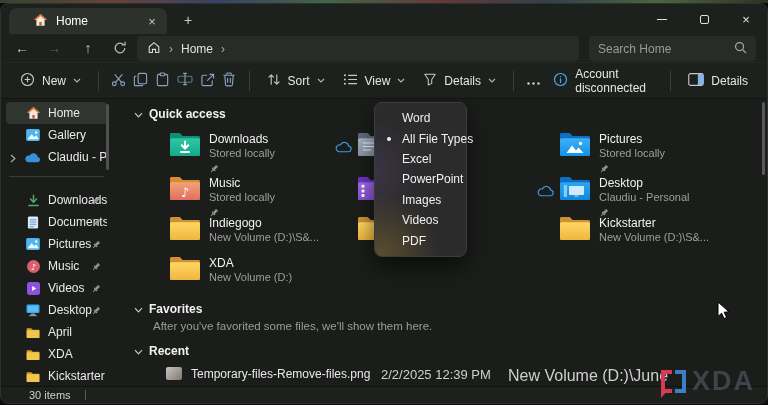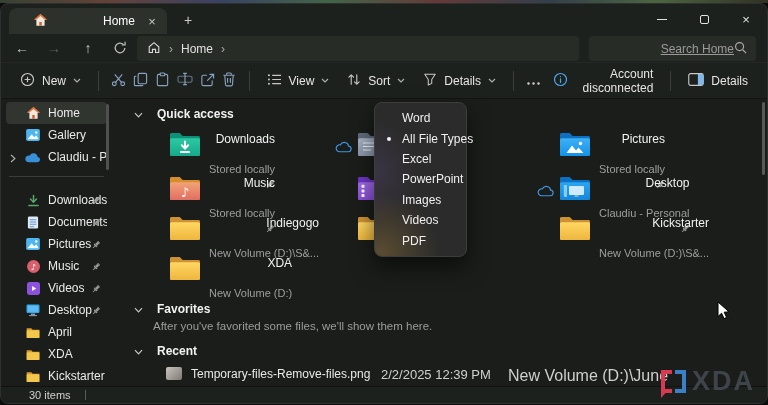--- a/index.html
+++ b/index.html
@@ -1,21 +1,21 @@
 <!DOCTYPE html>
 <html><head>
 <meta charset="utf-8">
 <style>
   * { margin:0; padding:0; box-sizing:border-box; }
   html,body { width:768px; height:405px; background:#0b0b0b; overflow:hidden;
               font-family:"Liberation Sans", sans-serif; }
   .wallpaper-strip { position:absolute; top:0; left:0; right:0; height:3px; opacity:.8;
     background:linear-gradient(90deg,#41503c,#7c4f44,#44507c,#4f7c55,#7c4444,#3c4c5c,#5c7c4c,#3a3a2a); }
   .window { position:absolute; left:0; top:3px; right:0; height:401px; background:#1d211d;
-            border-radius:8px; overflow:hidden; color:#f0f0f0; font-size:12px; border:1px solid #303030;text-align:right; }
+            border-radius:8px; overflow:hidden; color:#f0f0f0; font-size:12px; border:1px solid #303030; }
 
   
   .titlebar { position:absolute; top:0; left:0; right:0; height:30px; }
   .tab { position:absolute; left:8px; top:4px; width:158px; height:26px; background:#2c312b;
          border-radius:8px 8px 0 0; display:flex; align-items:center; padding:0 6px 0 24px; gap:8px; }
   .tab-label { flex:1; color:#fff; font-size:12px; white-space:nowrap; overflow:hidden; }
   .tab-close { width:18px; height:18px; display:flex; align-items:center; justify-content:center;
                color:#c6c6c6; font-size:13px; border-radius:3px; }
   .newtab { position:absolute; left:178px; top:7px; width:18px; height:18px; color:#cccccc;
             font-size:14px; display:flex; align-items:center; justify-content:center; }
@@ -27,21 +27,21 @@
 
   
   .navbar { position:absolute; top:30px; left:0; right:0; height:28px; }
   .navbtn { position:absolute; top:2px; width:26px; height:24px; display:flex; align-items:center;
             justify-content:center; font-size:14px; color:#c4c4c4; border-radius:4px; }
   .navbtn.disabled { color:#5c5c5c; }
   .breadcrumb { position:absolute; left:136px; top:2px; width:442px; height:25px; background:#282c27;
                 border-radius:4px; display:flex; align-items:center; padding:0 10px; gap:8px; color:#e2e2e2; }
   .crumb-chev { color:#a8a8a8; font-size:12px; }
   .search { position:absolute; left:588px; top:2px; width:167px; height:25px; background:#282c27;
-            border-radius:4px; display:flex; align-items:center; padding:0 9px; color:#9a9a9a;text-decoration:underline; }
+            border-radius:4px; display:flex; align-items:center; padding:0 9px; color:#9a9a9a; }
   .search-label { flex:1; font-size:12px; }
 
   
   .toolbar { position:absolute; top:58px; left:0; right:0; height:37px; display:flex; align-items:center;
              padding:0 10px; border-bottom:1px solid #141414; border-top:1px solid rgba(255,255,255,.03); }
   .tbtn { display:flex; align-items:center; gap:7px; padding:0 9px; height:28px; border-radius:4px; color:#e6e6e6; }
   .tico { width:31px; height:28px; display:flex; align-items:center; justify-content:center; border-radius:4px; }
   .tdiv { width:1px; height:20px; background:#3d3d3d; margin:0 8px; flex:none; }
   .tb-spacer { flex:1; }
   .chev { display:flex; align-items:center; }
@@ -55,30 +55,30 @@
             padding-left:19px; border-radius:4px; gap:7px; color:#eaeaea; }
   .sb-row.selected { background:#30352f; }
   .sb-chevron { position:absolute; left:4px; top:6px; }
   .sb-icon { width:16px; display:flex; justify-content:center; flex:none; }
   .sb-label { white-space:nowrap; overflow:hidden; font-size:12px; }
   .sb-pin { position:absolute; right:6px; top:6px; }
   .sb-divider { height:1px; background:#3b3b3b; margin:8px 10px 12px 8px; }
   .sb-scroll { position:absolute; right:5px; top:5px; width:3px; height:66px; background:#505050; border-radius:2px; }
 
   .content { position:absolute; left:113px; top:0; right:0; bottom:0; }
-  .sec-header { position:absolute; left:20px; display:flex; align-items:center; gap:14px;
+  .sec-header { position:absolute; left:20px; display:flex; align-items:center; gap:6px;
                 font-weight:bold; color:#f2f2f2; font-size:12px; }
   .fav-empty { position:absolute; left:39px; top:221px; color:#9c9c9c; font-size:11.5px; }
 
   .qa-item { position:absolute; width:185px; height:40px; }
   .qa-icon { position:absolute; left:0; top:0; }
   .qa-cloud { position:absolute; left:-22px; top:9px; }
   .qa-text { position:absolute; left:40px; top:1px; }
   .qa-name { font-size:12px; color:#f2f2f2; line-height:13px; white-space:nowrap; }
-  .qa-sub  { font-size:11px; color:#9e9e9e; line-height:13px; margin-top:17px; white-space:nowrap; }
+  .qa-sub  { font-size:11px; color:#9e9e9e; line-height:13px; margin-top:1px; white-space:nowrap; }
   .qa-pin  { margin-top:3px; height:10px; }
 
   .recent-row { position:absolute; left:0; right:0; top:266px; height:18px; }
   .r-thumb { position:absolute; left:52px; top:2px; width:16px; height:13px; border-radius:2px;
              background:linear-gradient(135deg,#c9c4bc,#7e7a74); }
   .r-name { position:absolute; left:77px; top:2px; color:#e8e8e8; font-size:12px; }
   .r-date { position:absolute; left:267px; top:2px; color:#cfcfcf; font-size:13px; }
   .r-loc  { position:absolute; left:394px; top:2px; color:#cfcfcf; font-size:16px; }
 
   .main-scroll { position:absolute; right:2px; top:3px; width:3px; height:73px; background:#585858; border-radius:2px; }
@@ -218,43 +218,43 @@
       <div class="tico">
         <span><svg width="14" height="15" viewBox="0 0 14 16" fill="none" stroke="#8aa2c0" stroke-width="1.2">
             <path d="M1 3.5h12"></path>
             <path d="M4.5 3V2a1 1 0 0 1 1-1h3a1 1 0 0 1 1 1v1"></path>
             <path d="M2.5 3.5l.8 10a1.5 1.5 0 0 0 1.5 1.3h4.4a1.5 1.5 0 0 0 1.5-1.3l.8-10"></path>
             <path d="M5.5 6.5v5M8.5 6.5v5"></path>
           </svg></span>
       </div>
       <div class="tdiv"></div>
       <div class="tbtn">
+        <span><svg width="14" height="13" viewBox="0 0 14 14" fill="none" stroke="#c8c8c8" stroke-width="1.2" stroke-linecap="round">
+            <path d="M4 2v10M4 2 1.5 4.5M4 2l2.5 2.5"></path>
+            <path d="M10 12V2M10 12 7.5 9.5M10 12l2.5-2.5"></path>
+          </svg></span>
+        <span>Sort</span>
+        <span class="chev">
+          <svg width="8" height="5" viewBox="0 0 8 5" fill="none" stroke="#b0b0b0" stroke-width="1.1">
+            <path d="M1 1 4 4 7 1"></path>
+          </svg>
+        </span>
+      </div>
+      <div class="tbtn">
         <span><svg width="15" height="13" viewBox="0 0 16 14">
             <g fill="#c8c8c8">
               <circle cx="2" cy="2.5" r="1.1"></circle>
               <circle cx="2" cy="7" r="1.1"></circle>
               <circle cx="2" cy="11.5" r="1.1"></circle>
             </g>
             <g stroke="#c8c8c8" stroke-width="1.2">
               <path d="M5.5 2.5h9.5M5.5 7h9.5M5.5 11.5h9.5"></path>
             </g>
           </svg></span>
         <span>View</span>
-        <span class="chev">
-          <svg width="8" height="5" viewBox="0 0 8 5" fill="none" stroke="#b0b0b0" stroke-width="1.1">
-            <path d="M1 1 4 4 7 1"></path>
-          </svg>
-        </span>
-      </div>
-      <div class="tbtn">
-        <span><svg width="14" height="13" viewBox="0 0 14 14" fill="none" stroke="#c8c8c8" stroke-width="1.2" stroke-linecap="round">
-            <path d="M4 2v10M4 2 1.5 4.5M4 2l2.5 2.5"></path>
-            <path d="M10 12V2M10 12 7.5 9.5M10 12l2.5-2.5"></path>
-          </svg></span>
-        <span>Sort</span>
         <span class="chev">
           <svg width="8" height="5" viewBox="0 0 8 5" fill="none" stroke="#b0b0b0" stroke-width="1.1">
             <path d="M1 1 4 4 7 1"></path>
           </svg>
         </span>
       </div>
       <div class="tbtn">
         <span><svg width="14" height="13" viewBox="0 0 15 15" fill="none" stroke="#c8c8c8" stroke-width="1.2" stroke-linejoin="round">
             <path d="M1.5 1.5h12L9.5 7.5V12l-4 1.8V7.5Z"></path>
           </svg></span>

